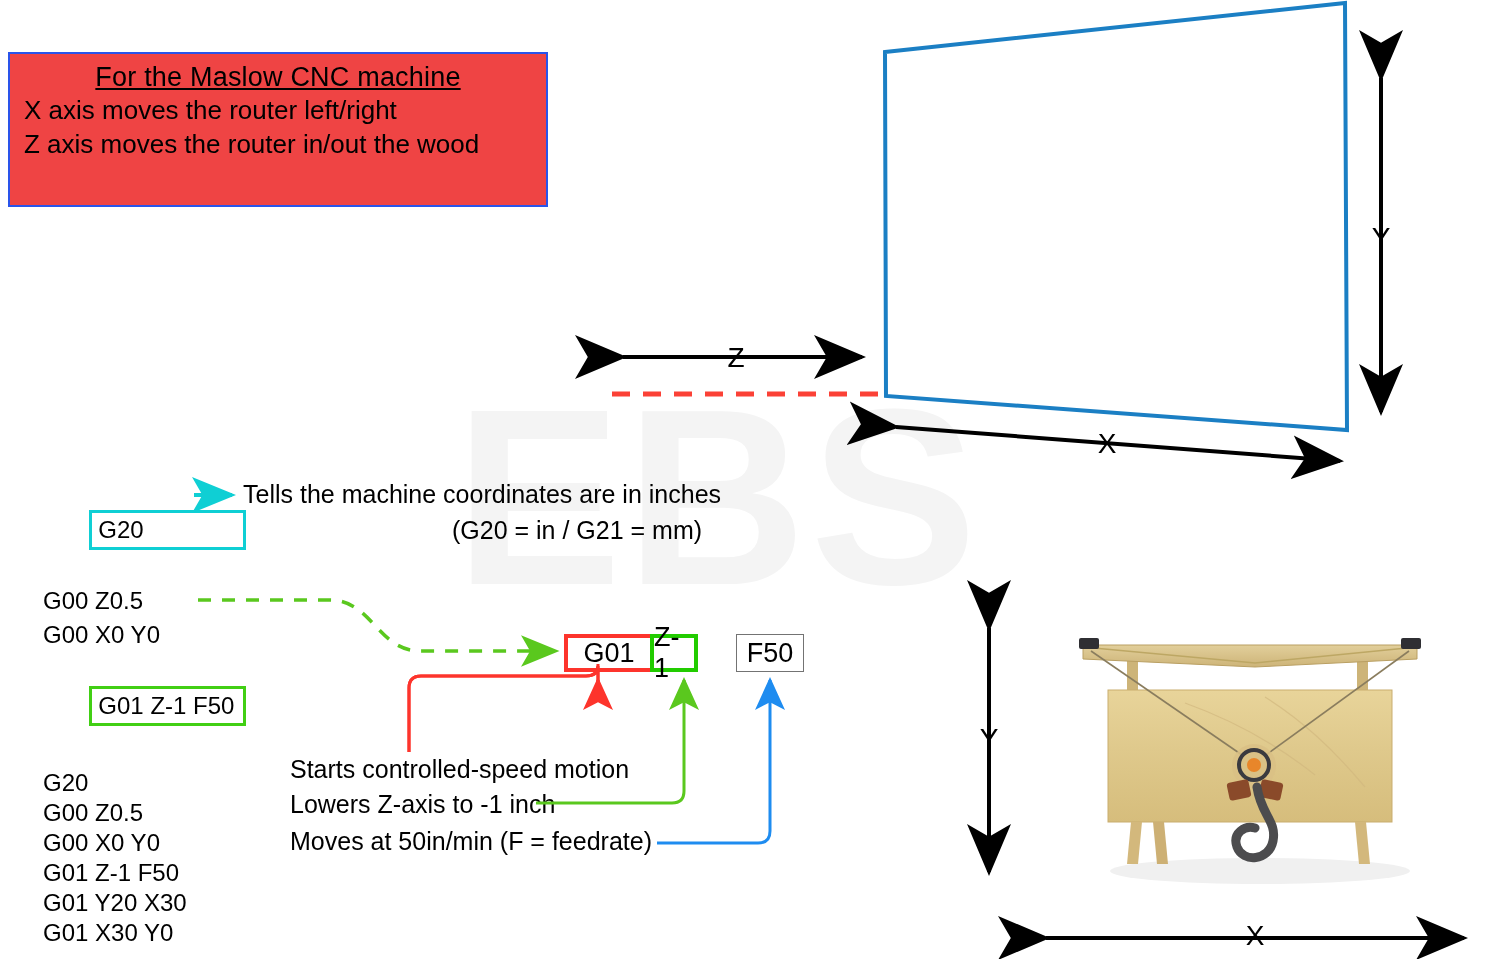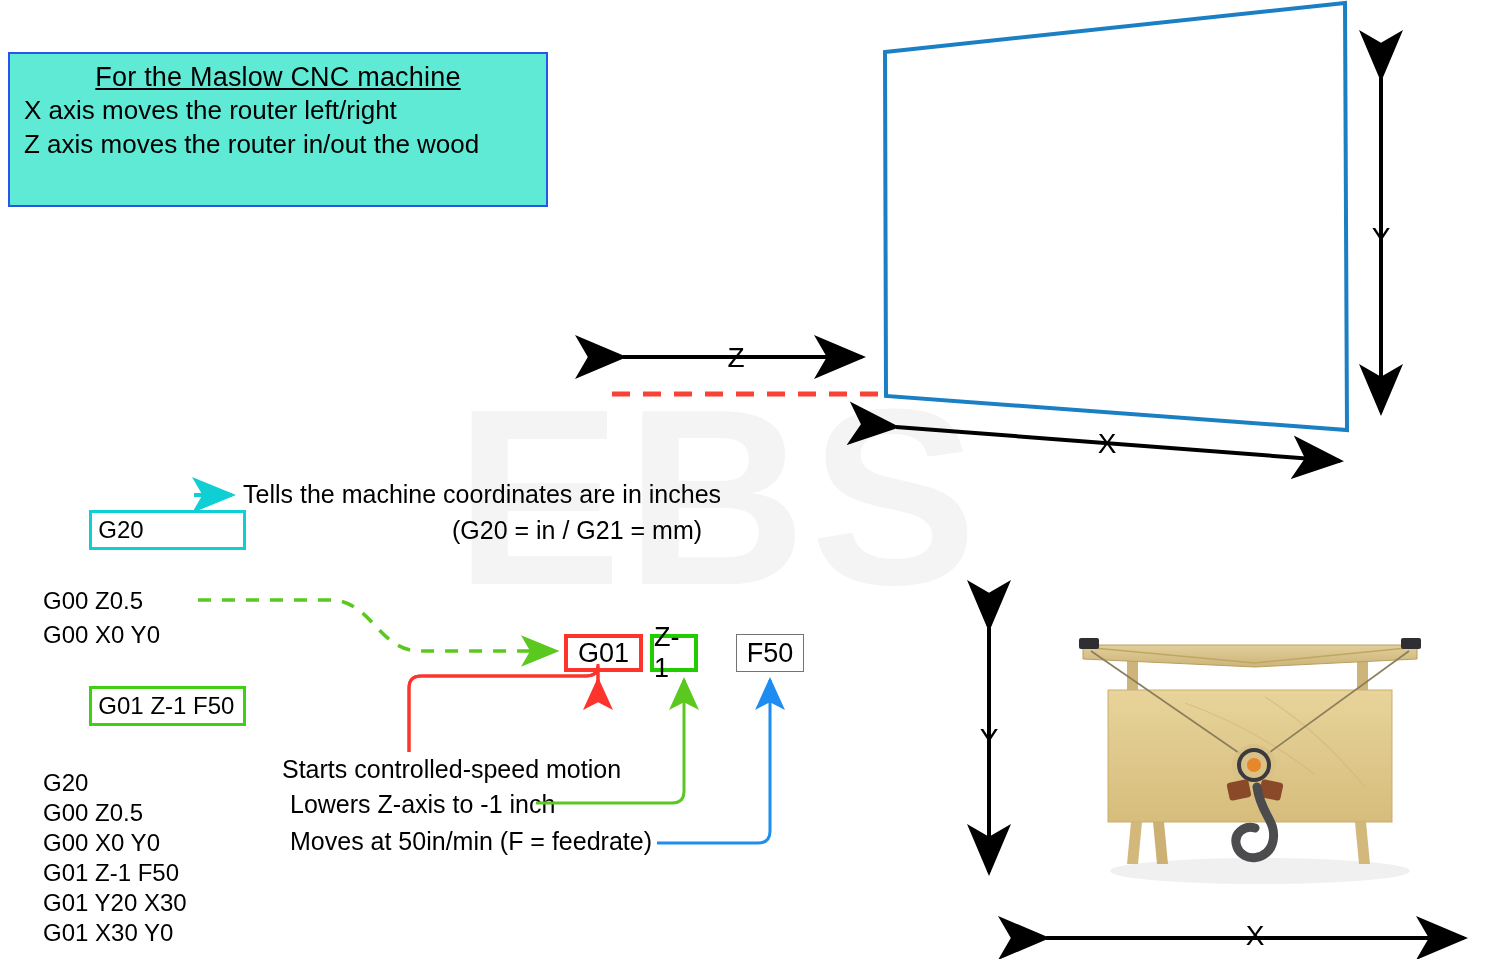--- a/index.html
+++ b/index.html
@@ -8,21 +8,21 @@
        font-family:"Liberation Sans","DejaVu Sans",sans-serif;color:#000;}
   #stage{position:absolute;left:0;top:0;width:1500px;height:959px;}
 
   
   .watermark{position:absolute;left:455px;top:355px;width:440px;height:285px;
      font-size:250px;font-weight:bold;letter-spacing:4px;color:#f4f4f4;
      line-height:285px;user-select:none;white-space:nowrap;}
 
   
   .legend{position:absolute;left:8px;top:52px;width:540px;height:155px;
-     border:2px solid #2a54ea;background:#5eead4;box-sizing:border-box;}
+     border:2px solid #2a54ea;background:#ef4444;box-sizing:border-box;}
   .legend-title{text-align:center;font-size:27px;padding-top:8px;
      text-decoration:underline;letter-spacing:.2px;}
   .legend-line{font-size:26px;padding-left:14px;line-height:1.32;white-space:nowrap;}
 
   
   .code-wrap{position:absolute;left:36px;top:476px;}
   .code-top{font-size:24px;line-height:34px;}
   .code-body{font-size:24px;line-height:30px;margin-top:2px;}
   .code-line{white-space:pre;}
   .box-cyan{display:inline-block;border:3px solid #0fcfd4;padding:0px 6px;
@@ -30,28 +30,28 @@
   .box-green{display:inline-block;border:3px solid #41cf14;padding:0px 6px;
      box-sizing:border-box;width:157px;}
   .plain-line{padding-left:7px;}
   .gap-line{height:6px;}
 
   
   .ann{position:absolute;font-size:25px;white-space:nowrap;}
   .ann-1{left:243px;top:480px;}
   .ann-2{left:452px;top:516px;}
   .expl{position:absolute;font-size:25px;white-space:nowrap;}
-  .expl-1{left:282px;top:755px;text-align:center;}
+  .expl-1{left:290px;top:755px;text-align:center;}
   .expl-2{left:290px;top:790px;}
   .expl-3{left:290px;top:827px;}
 
   
   .tok{position:absolute;box-sizing:border-box;font-size:27px;
      display:flex;align-items:center;justify-content:center;background:#fff;}
-  .tok-red{left:564px;top:634px;width:79px;height:38px;border:4px solid #fd342c;}
+  .tok-red{left:564px;top:634px;width:90px;height:38px;border:4px solid #fd342c;}
   .tok-green{left:650px;top:634px;width:48px;height:38px;border:4px solid #22cc00;}
   .tok-blue{left:736px;top:634px;width:68px;height:38px;border:1px solid #737373;}
 
   
   .axlabel{position:absolute;font-size:28px;background:#fff;text-align:center;}
   .lbl-z{left:718px;top:342px;width:36px;}
   .lbl-y1{left:1364px;top:222px;width:34px;}
   .lbl-x1{left:1090px;top:428px;width:34px;}
   .lbl-y2{left:972px;top:723px;width:34px;}
   .lbl-x2{left:1238px;top:920px;width:34px;}

